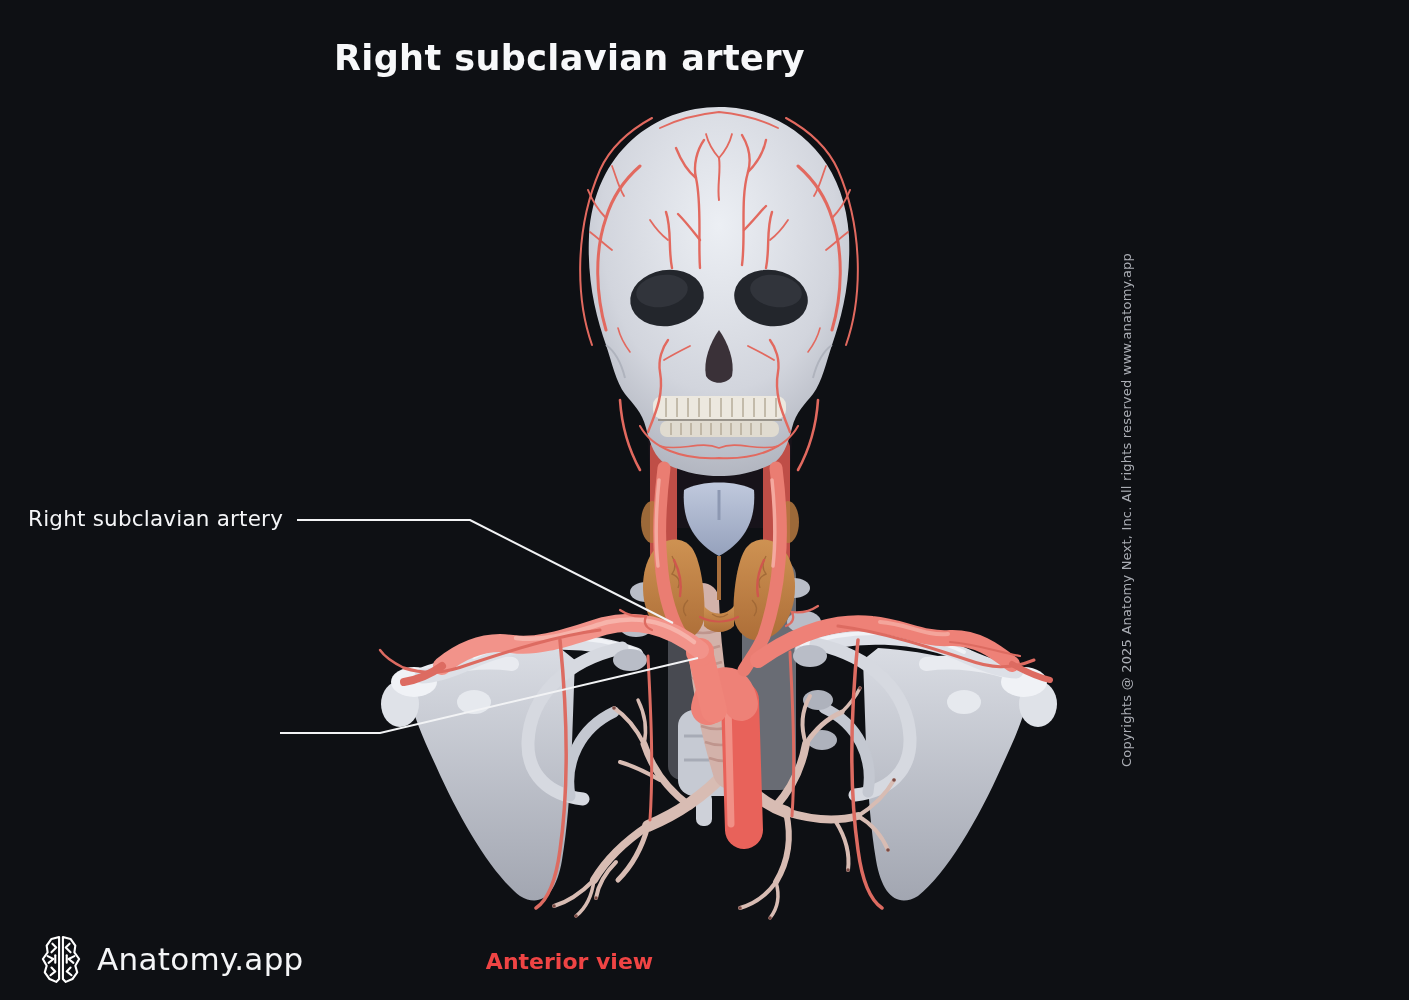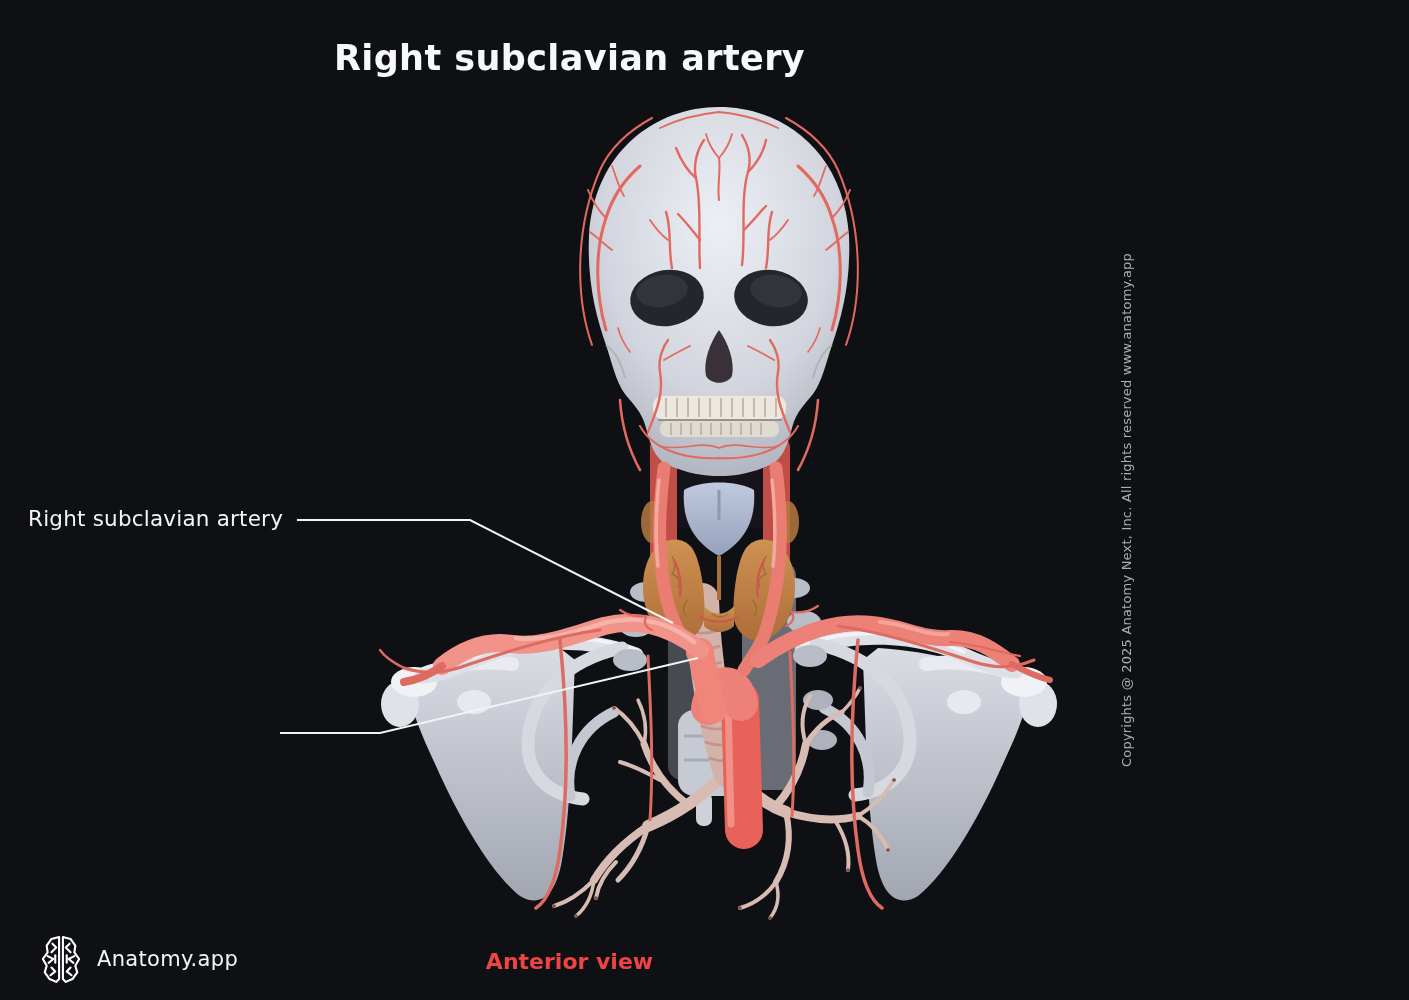--- a/index.html
+++ b/index.html
@@ -26,21 +26,21 @@
   .anno-a { top:506px; }
   .anno-b { top:719px; }
   .view-caption {
     position:absolute; bottom:26px; left:0; width:100%;
     text-align:center; font-size:22px; font-weight:600; color:#ef4444;
   }
   .brand {
     position:absolute; left:40px; bottom:14px;
     display:flex; align-items:center; gap:15px;
   }
-  .brand-name { font-size:21px; font-weight:400; letter-spacing:.3px; color:#F4F5F7; }
+  .brand-name { font-size:31px; font-weight:400; letter-spacing:.3px; color:#F4F5F7; }
   .copyright {
     position:absolute; right:5px; top:51%;
     writing-mode:vertical-rl;
     transform:translateY(-50%) rotate(180deg);
     font-size:13px; color:#ABAEB5; letter-spacing:.2px;
     white-space:nowrap;
   }
 </style>
 </head>
 <body>

